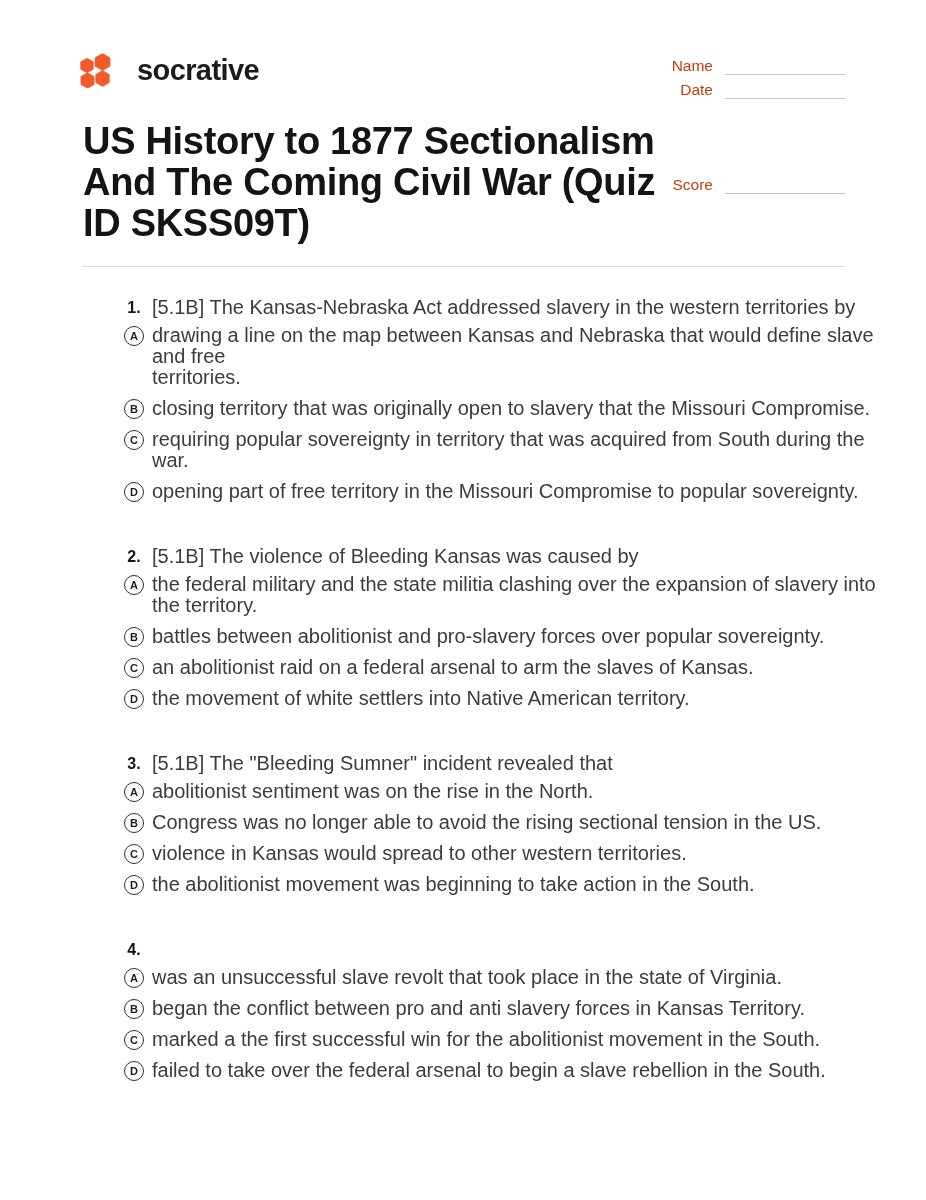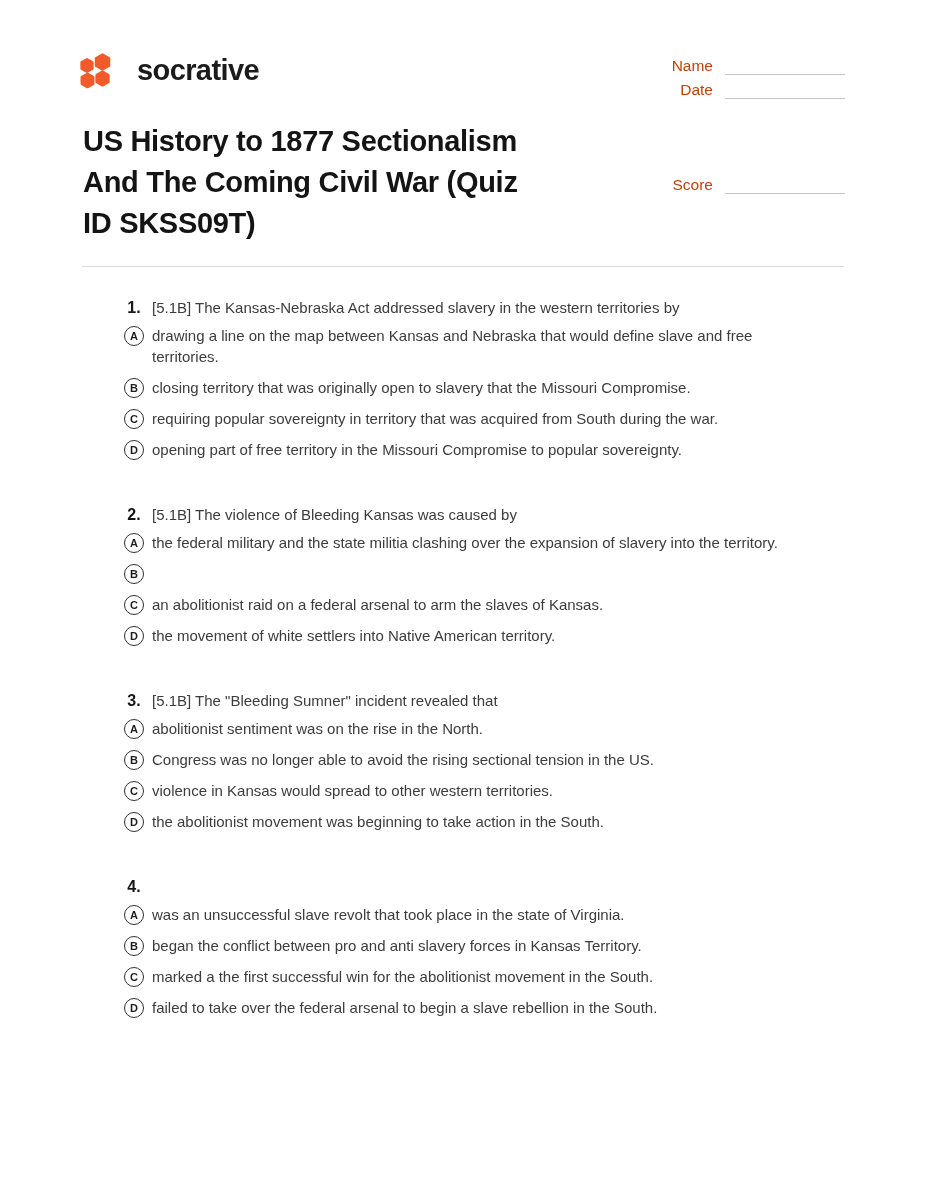--- a/index.html
+++ b/index.html
@@ -26,41 +26,41 @@
   
   .fields { position: absolute; top: 57px; right: 81px; }
   .field { display: flex; align-items: flex-end; justify-content: flex-end; margin-bottom: 6px; }
   .field-label { font-size: 15.5px; color: #c2410c; margin-right: 12px; line-height: 18px; }
   .blank { width: 120px; height: 16px; border-bottom: 1px solid #c6c6c6; }
   .score-field { position: absolute; top: 176px; right: 81px; align-items: center; }
 
   
   .title {
     position: absolute; left: 83px; top: 121px;
-    font-size: 29px; font-weight: 700; color: #141414;
+    font-size: 38px; font-weight: 700; color: #141414;
     line-height: 41px; letter-spacing: -0.3px; margin: 0;
   }
 
   
   .divider { position: absolute; left: 82px; top: 266px; width: 762px; height: 1px; background: #dadada; }
 
   
   .questions {
     position: absolute; left: 0; top: 284px; right: 0;
     padding: 13px 0 0 122px; box-sizing: border-box;
   }
   .question { padding-bottom: 34px; }
   .q-header { display: flex; align-items: flex-start; margin-bottom: 7px; }
   .option   { display: flex; align-items: flex-start; margin-bottom: 10px; }
   .marker {
     width: 24px; flex: none; margin-right: 6px;
     display: flex; justify-content: center;
   }
   .q-num { font-weight: 700; font-size: 16px; color: #161616; line-height: 21px; }
-  .q-text, .opt-text { font-size: 15px; line-height: 21px; color: #3c3c3c; }
+  .q-text, .opt-text { font-size: 20px; line-height: 21px; color: #3c3c3c; }
   .opt-text { white-space: pre-wrap; max-width: 730px; }
   .bubble {
     width: 20px; height: 20px; box-sizing: border-box;
     border: 1.5px solid #303030; border-radius: 50%;
     display: flex; align-items: center; justify-content: center;
     font-size: 11px; font-weight: 700; color: #1d1d1d;
     margin-top: 1px; background: #fff;
   }
 </style>
 </head>
@@ -155,20 +155,21 @@
     <span class="marker">
       <span class="bubble">A</span>
     </span>
     <span class="opt-text">the federal military and the state militia clashing over the expansion of slavery into the territory.</span>
   </div>
 
   <div class="option">
     <span class="marker">
       <span class="bubble">B</span>
     </span>
+    <span class="opt-text">battles between abolitionist and pro-slavery forces over popular sovereignty.</span>
   </div>
 
   <div class="option">
     <span class="marker">
       <span class="bubble">C</span>
     </span>
     <span class="opt-text">an abolitionist raid on a federal arsenal to arm the slaves of Kansas.</span>
   </div>
 
   <div class="option">

